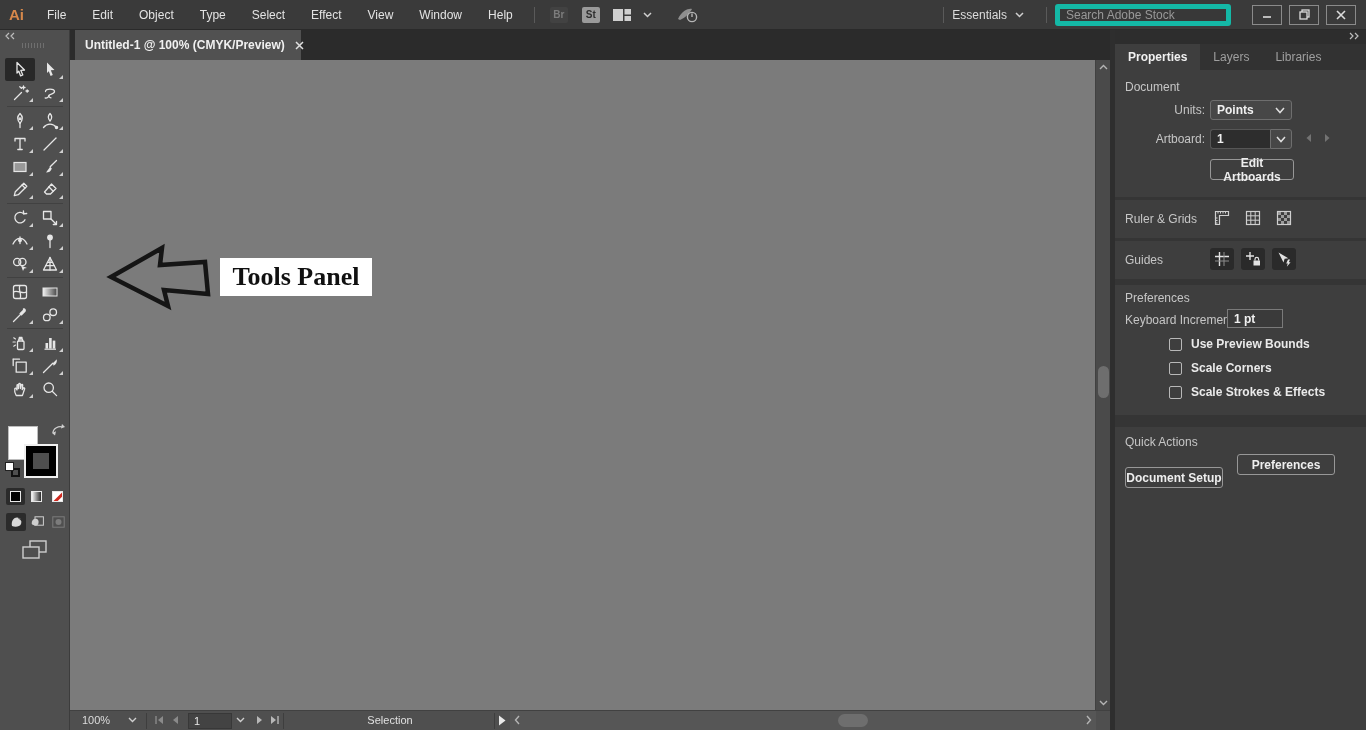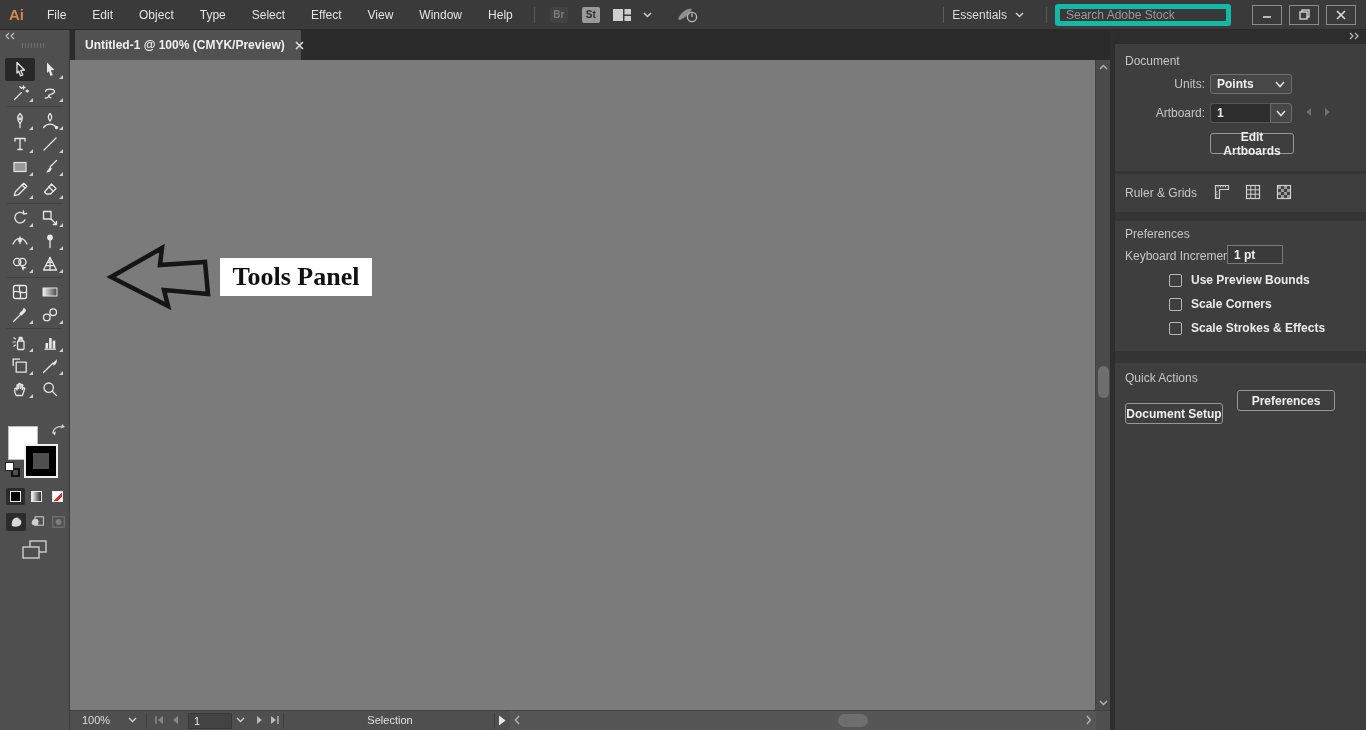--- a/index.html
+++ b/index.html
@@ -609,20 +609,25 @@
 
     <div class="gutter"></div>
     <div class="right-panel">
       <div class="rp-strip">
         <span class="expand">
           <svg class="glyph" width="11" height="8" viewBox="0 0 11 8">
               <path d="M1 1 L4 4 L1 7 M6 1 L9 4 L6 7" stroke="#bdbdbd" stroke-width="1.2" fill="none"></path>
             </svg>
         </span>
       </div>
+      <div class="rp-tabs">
+        <span class="rp-tab active">Properties</span>
+        <span class="rp-tab">Layers</span>
+        <span class="rp-tab">Libraries</span>
+      </div>
 
 
       <div class="rp-row doc-block">
         <span class="doc-title rp-label">Document</span>
         <span class="row-label" style="left:4px; top:33px">Units:</span>
         <span class="sel-box" style="top:30px">
           <span>Points</span>
           <span class="chev">
             <svg class="glyph" width="10" height="7" viewBox="0 0 10 7">
                 <path d="M1 1 L5 5.5 L9 1" stroke="#e0e0e0" stroke-width="1.5" fill="none"></path>
@@ -681,20 +686,44 @@
                 <rect x="10" y="10" width="3" height="3" fill="#9c9c9c"></rect>
                 <rect x="7" y="13" width="3" height="3" fill="#9c9c9c"></rect>
                 <rect x="13" y="13" width="3" height="3" fill="#9c9c9c"></rect>
               </svg>
           </span>
         </span>
       </div>
 
       <div class="rp-gap"></div>
 
+      <div class="rp-row sec-row">
+        <span class="rp-label">Guides</span>
+        <span class="icon-strip">
+          <span class="icon-btn pressed">
+            <svg class="glyph" width="20" height="20" viewBox="0 0 20 20">
+                <path d="M3 7.5 H17 M7.5 3 V17" stroke="#e2e2e2" stroke-width="1.4"></path>
+                <path d="M3 12 H17 M12 3 V17" stroke="#8b8b8b" stroke-width="1"></path>
+              </svg>
+          </span>
+          <span class="icon-btn pressed">
+            <svg class="glyph" width="20" height="20" viewBox="0 0 20 20">
+                <path d="M3 7 H11 M7 3 V11" stroke="#e2e2e2" stroke-width="1.4"></path>
+                <rect x="10.5" y="11.5" width="6.5" height="5" fill="#e2e2e2"></rect>
+                <path d="M12 11.5 V10.2 a1.8 1.8 0 0 1 3.6 0 V11.5" stroke="#e2e2e2" stroke-width="1.2" fill="none"></path>
+              </svg>
+          </span>
+          <span class="icon-btn pressed">
+            <svg class="glyph" width="20" height="20" viewBox="0 0 20 20">
+                <path d="M4.5 3.5 L9.5 13.5 L10.6 9.8 L14.3 9.2 Z" fill="#e2e2e2"></path>
+                <path d="M14 10.5 L12.2 14.5 H13.8 L12.8 17.8 L16.6 13.3 H14.8 L16 10.5 Z" fill="#e2e2e2"></path>
+              </svg>
+          </span>
+        </span>
+      </div>
 
       <div class="rp-gap"></div>
 
 
       <div class="rp-gap"></div>
 
       <div class="rp-row pref-block">
         <span class="rp-label" style="position:absolute; left:10px; top:6px">Preferences</span>
         <span class="rp-label" style="position:absolute; left:10px; top:28px">Keyboard Increment:</span>
         <input class="ki-input" value="1 pt" style="">

